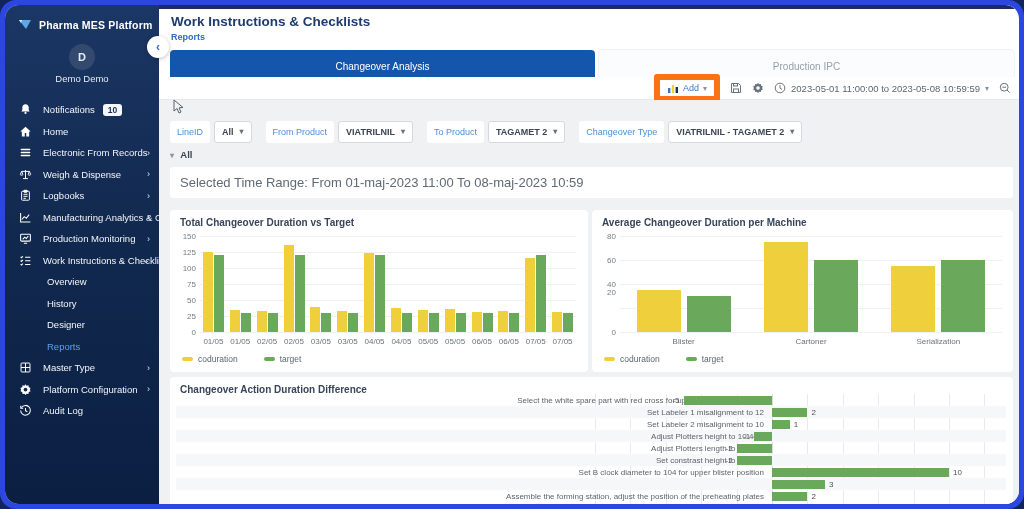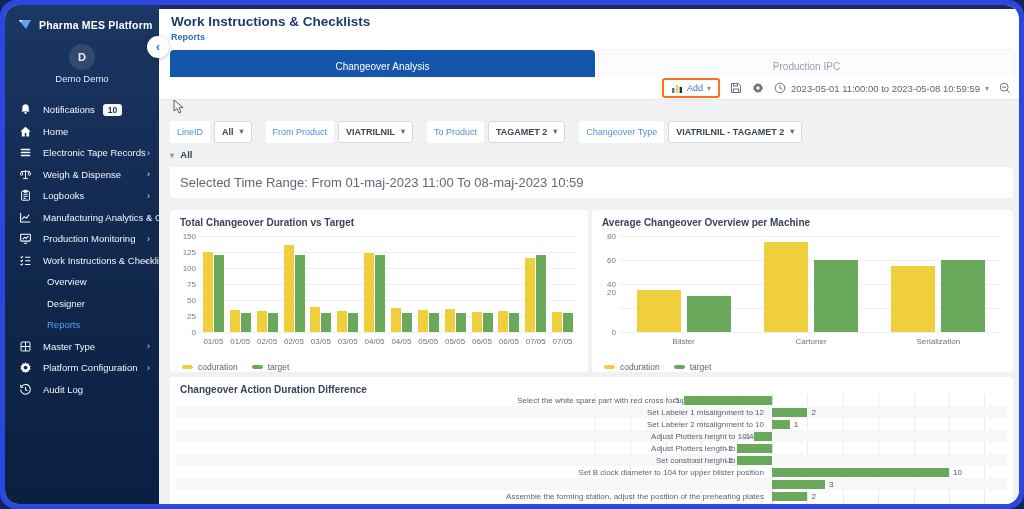--- a/index.html
+++ b/index.html
@@ -39,21 +39,21 @@
   .collapse-btn { position:absolute; left:-12px; top:31px; width:22px; height:22px; border-radius:50%;
     background:#fff; box-shadow:0 1px 4px rgba(0,0,0,.25); color:#2f6bbf; font-size:12px; font-weight:bold;
     display:flex; align-items:center; justify-content:center; cursor:pointer; z-index:5; }
   .tab { position:absolute; top:45px; height:32px; border-radius:4px; display:flex; align-items:center; justify-content:center;
     font-size:10px; cursor:pointer; }
   .tab-active { left:11px; width:425px; background:#1556ad; color:#fff; }
   .tab-inactive { left:440px; width:415px; background:#fbfcfd; color:#96a0ad; box-shadow:0 0 0 1px #f0f2f4; }
 
   .toolbar { position:absolute; left:0; right:0; top:72px; height:23px; background:#fff; border-bottom:1px solid #e7e9ec; }
   .toolbar-right { position:absolute; right:8px; top:0; height:22px; display:flex; align-items:center; gap:10px; }
-  .add-btn { display:flex; align-items:center; gap:4px; border:2px solid #f97316; border-radius:3px;
+  .add-btn { display:flex; align-items:center; gap:4px; border:6px solid #f97316; border-radius:3px;
     padding:2px 7px; color:#3c78c9; font-size:9px; cursor:pointer; background:#fff; }
   .tb-icon { width:12px; height:12px; display:inline-flex; cursor:pointer; }
   .tb-icon svg { width:12px; height:12px; }
   .date-range { display:flex; align-items:center; gap:5px; color:#5a6673; font-size:9.5px; cursor:pointer; }
   .caret { font-size:8px; color:#8a94a0; }
 
   .panel { position:absolute; left:0; right:0; top:95px; bottom:0; background:#f0f1f3; }
 
   .filters { position:absolute; left:11px; top:21px; height:22px; display:flex; align-items:center; gap:14px; }
   .filter-group { display:flex; align-items:center; gap:4px; }
@@ -67,21 +67,21 @@
   .timebar { position:absolute; left:11px; top:67px; width:843px; height:31px; background:#fff; border-radius:3px;
     display:flex; align-items:center; padding-left:10px; font-size:13px; color:#5e6a76; }
 
   .card { position:absolute; background:#fff; border-radius:4px; }
   .card-title { position:absolute; left:10px; top:7px; font-size:10px; font-weight:bold; color:#37455a; }
   .plot { position:absolute; }
   .gridline-h { position:absolute; left:0; right:0; height:1px; background:#eef0f2; }
   .ytick { position:absolute; width:24px; text-align:right; font-size:8px; color:#737d87; }
   .bar { position:absolute; bottom:0; cursor:pointer; }
   .xcat { position:absolute; text-align:center; font-size:8px; color:#6a737d; }
-  .legend { position:absolute; left:12px; bottom:0; display:flex; gap:14px; align-items:center; }
+  .legend { position:absolute; left:12px; bottom:8px; display:flex; gap:26px; align-items:center; }
   .legend-item { display:flex; align-items:center; gap:5px; font-size:8.5px; color:#5a6673; cursor:pointer; }
   .legend-swatch { width:11px; height:4px; border-radius:2px; }
 
   .hrow { position:absolute; left:0; width:100%; }
   .hrow-stripe { background:#f6f7f8; }
   .hlabel { position:absolute; left:0; top:0; height:100%; display:flex; align-items:center; justify-content:flex-end;
     font-size:8px; color:#5b646d; white-space:nowrap; }
   .hbar { position:absolute; cursor:pointer; }
   .hval { position:absolute; font-size:8px; color:#4a525a; top:0; height:100%; display:flex; align-items:center; }
   .gridline-v { position:absolute; top:0; bottom:0; width:1px; background:#e8eaed; }
@@ -128,21 +128,21 @@
             <span class="nlabel">Home</span>
           </div>
           <div class="nav-item">
             <span class="nicon">
               <svg viewBox="0 0 16 16" fill="#fff">
                 <rect x="2" y="3.4" width="12" height="1.8" rx=".9"></rect>
                 <rect x="2" y="7.1" width="12" height="1.8" rx=".9"></rect>
                 <rect x="2" y="10.8" width="12" height="1.8" rx=".9"></rect>
               </svg>
             </span>
-            <span class="nlabel">Electronic Tape Records</span>
+            <span class="nlabel">Electronic From Records</span>
             <span class="nchev">›</span>
           </div>
           <div class="nav-item">
             <span class="nicon">
               <svg viewBox="0 0 16 16" fill="none" stroke="#fff" stroke-width="1.2">
                 <path d="M8 2.5v10M3.2 4.2h9.6M5 13h6"></path>
                 <path d="M3.2 4.2 1.6 8a1.9 1.9 0 0 0 3.2 0zM12.8 4.2 11.2 8a1.9 1.9 0 0 0 3.2 0z"></path>
               </svg>
             </span>
             <span class="nlabel">Weigh &amp; Dispense</span>
@@ -184,20 +184,23 @@
               <svg viewBox="0 0 16 16" fill="none" stroke="#fff" stroke-width="1.3">
                 <path d="M2 3.6l1 1 1.8-1.8M2 8.1l1 1 1.8-1.8M2 12.6l1 1 1.8-1.8"></path>
                 <path d="M7.5 3.9H14M7.5 8.4H14M7.5 12.9H14"></path>
               </svg>
             </span>
             <span class="nlabel">Work Instructions &amp; Checklists</span>
             <span class="nchev">⌄</span>
           </div>
           <div class="nav-sub">
             <span class="nlabel">Overview</span>
+          </div>
+          <div class="nav-sub">
+            <span class="nlabel">History</span>
           </div>
           <div class="nav-sub">
             <span class="nlabel">Designer</span>
           </div>
           <div class="nav-sub active">
             <span class="nlabel">Reports</span>
           </div>
           <div class="nav-item">
             <span class="nicon">
               <svg viewBox="0 0 16 16" fill="none" stroke="#fff" stroke-width="1.2">
@@ -388,21 +391,21 @@
                 <span>coduration</span>
               </span>
               <span class="legend-item">
                 <span class="legend-swatch" style="background: rgb(106, 168, 92);"></span>
                 <span>target</span>
               </span>
             </div>
         </div>
 
         <div class="card" id="card1" style="left:433px; top:110px; width:421px; height:162px;">
-          <div class="card-title">Average Changeover Overview per Machine</div>
+          <div class="card-title">Average Changeover Duration per Machine</div>
           <div class="plot" id="plot1" style="left:28px; top:26px; width:382px; height:96px;">
               <div class="gridline-h" style="top: 96px;"></div>
               <div class="ytick" style="left: -28px; top: 92px;">0</div>
               <div class="gridline-h" style="top: 72px;"></div>
               <div class="ytick" style="left: -28px; top: 52px;">20</div>
               <div class="gridline-h" style="top: 48px;"></div>
               <div class="ytick" style="left: -28px; top: 44px;">40</div>
               <div class="gridline-h" style="top: 24px;"></div>
               <div class="ytick" style="left: -28px; top: 20px;">60</div>
               <div class="gridline-h" style="top: 0px;"></div>

